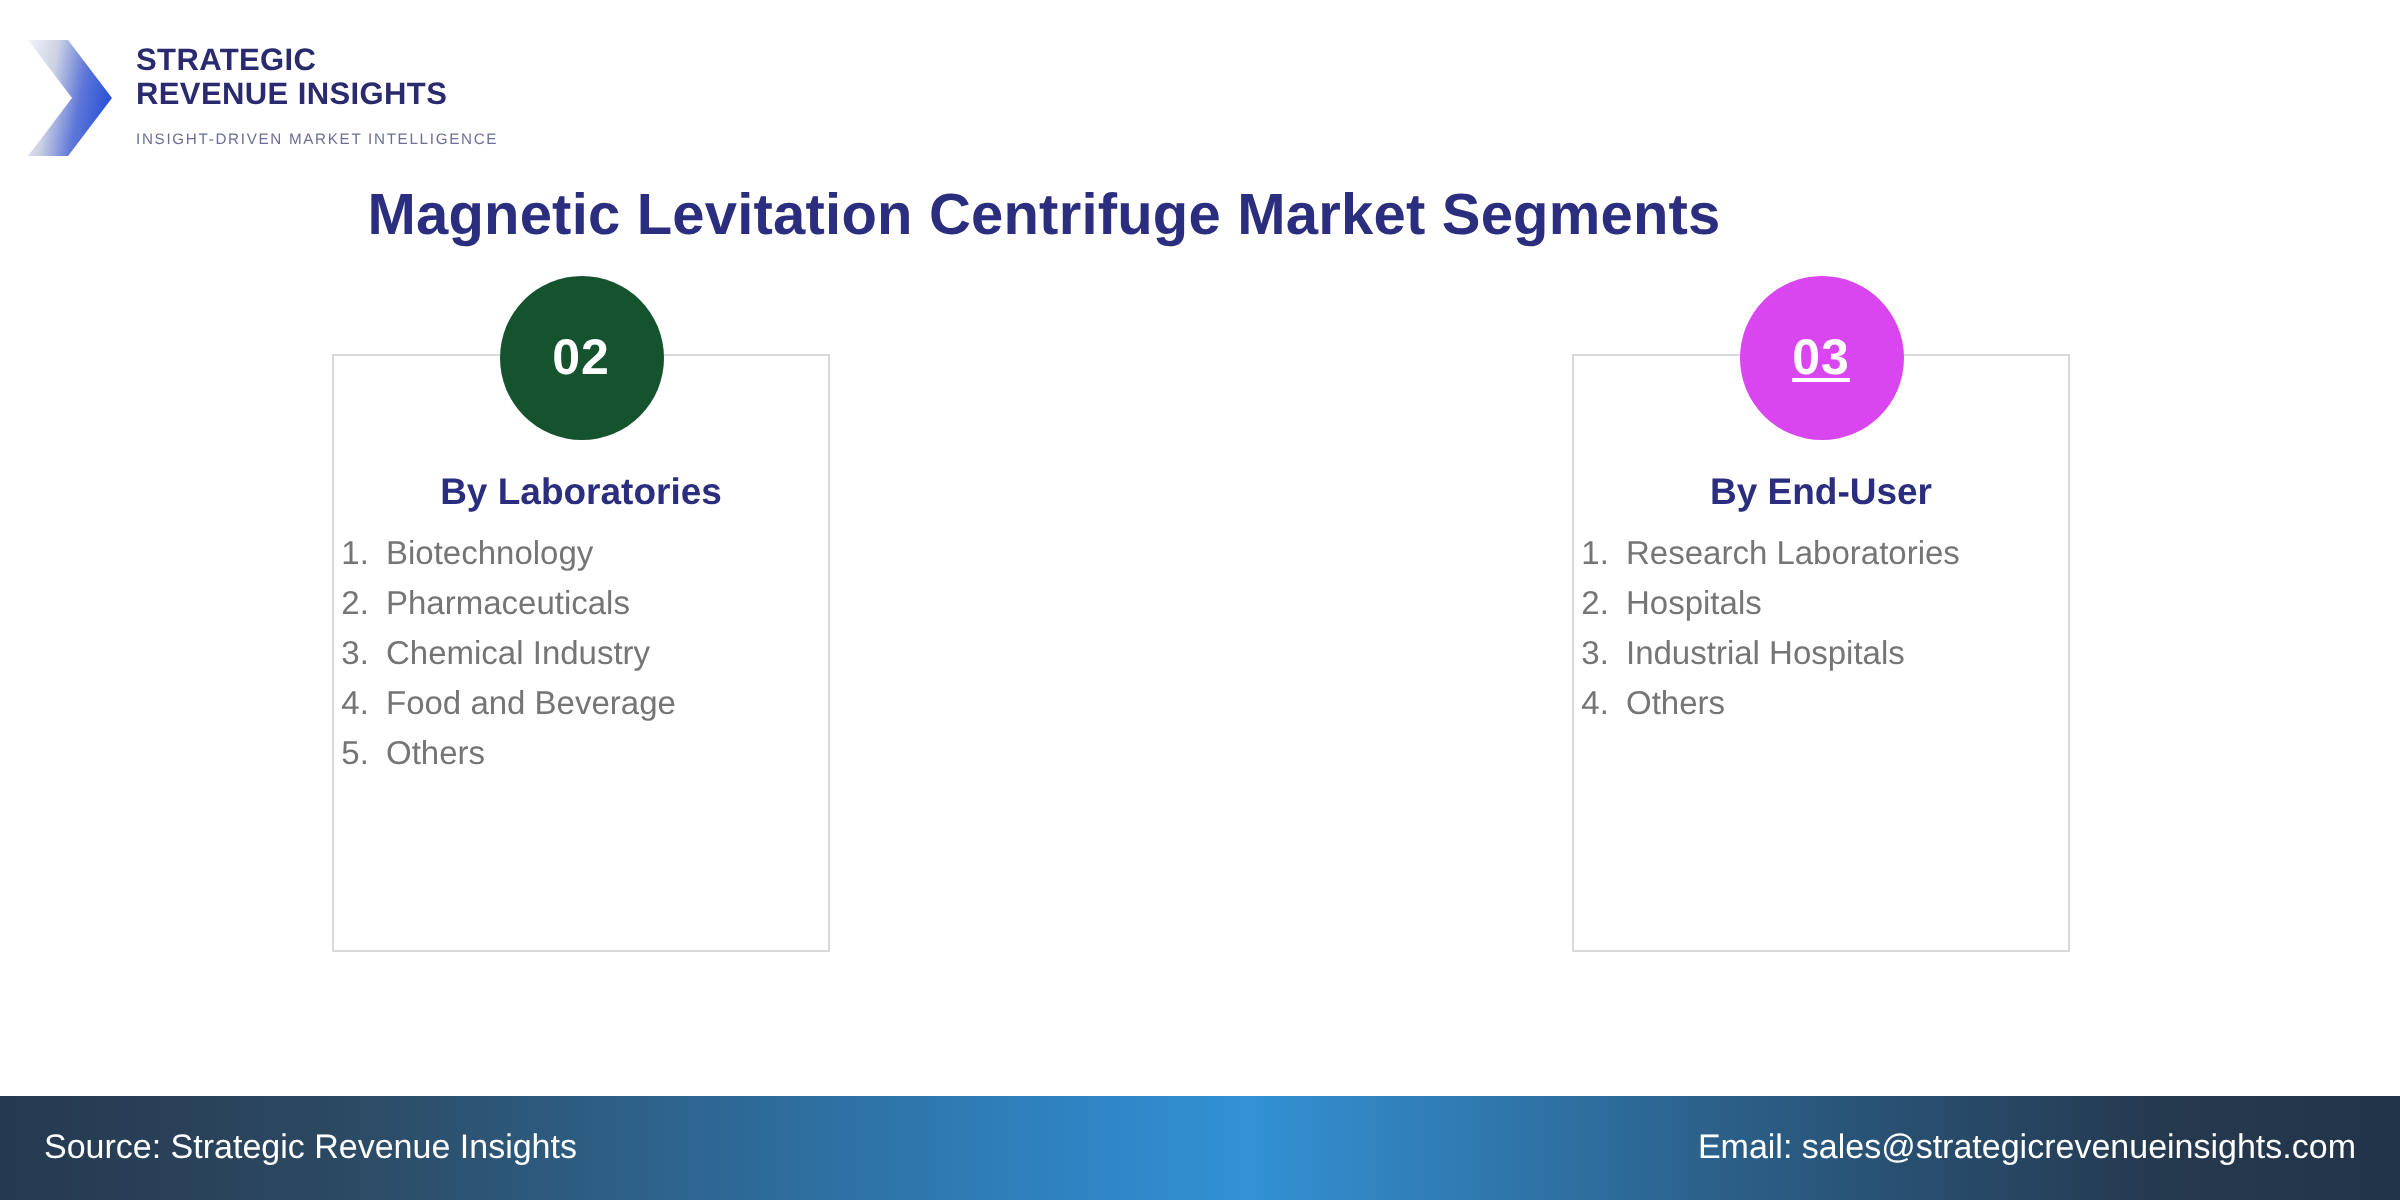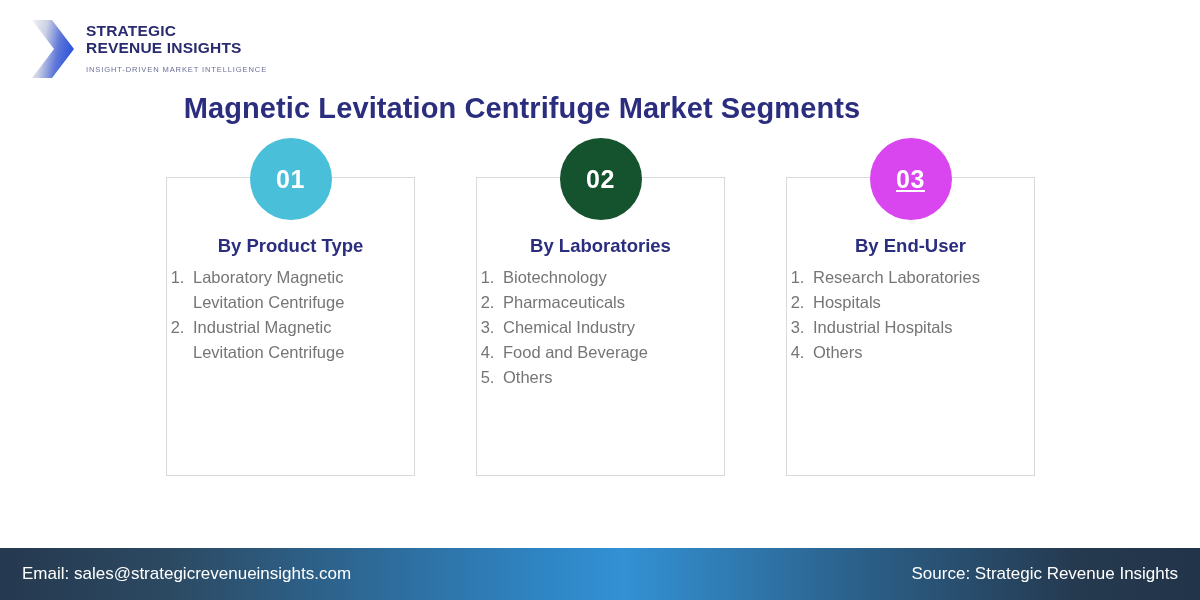--- a/index.html
+++ b/index.html
@@ -11,21 +11,21 @@
     height: 600px;
     background: #ffffff;
     font-family: "Liberation Sans", sans-serif;
     overflow: hidden;
     position: relative;
   }
 
   
   .logo-block {
     position: absolute;
-    left: 30px;
+    left: 12px;
     top: 18px;
     display: flex;
     align-items: flex-start;
   }
   .logo-mark {
     width: 46px;
     height: 62px;
     flex: none;
     margin-right: 10px;
   }
@@ -160,28 +160,20 @@
     <div class="logo-line1">STRATEGIC</div>
     <div class="logo-line2">REVENUE INSIGHTS</div>
     <div class="logo-tagline">INSIGHT-DRIVEN MARKET INTELLIGENCE</div>
   </div>
 </div>
 
 <div class="page-title">Magnetic Levitation Centrifuge Market Segments</div>
 
 <div class="cards">
 
-  <div class="card">
-    <div class="badge" style="background: rgb(73, 191, 217);">01</div>
-    <div class="card-heading">By Product Type</div>
-    <ol class="card-list">
-      <li>Laboratory Magnetic Levitation Centrifuge</li>
-      <li>Industrial Magnetic Levitation Centrifuge</li>
-    </ol>
-  </div>
 
   <div class="card">
     <div class="badge" style="background: #14532d;">02</div>
     <div class="card-heading">By Laboratories</div>
     <ol class="card-list">
       <li>Biotechnology</li>
       <li>Pharmaceuticals</li>
       <li>Chemical Industry</li>
       <li>Food and Beverage</li>
       <li>Others</li>
@@ -195,15 +187,15 @@
       <li>Research Laboratories</li>
       <li>Hospitals</li>
       <li>Industrial Hospitals</li>
       <li>Others</li>
     </ol>
   </div>
 
 </div>
 
 <div class="footer">
+  <div class="footer-text">Source: Strategic Revenue Insights</div>
   <div class="footer-text">Email: sales@strategicrevenueinsights.com</div>
-  <div class="footer-text">Source: Strategic Revenue Insights</div>
 </div>
 
 </body></html>

